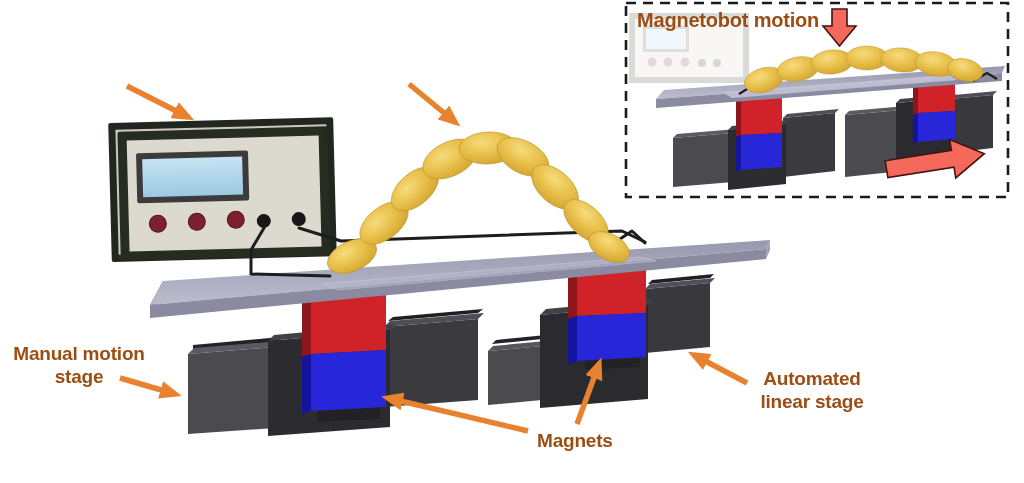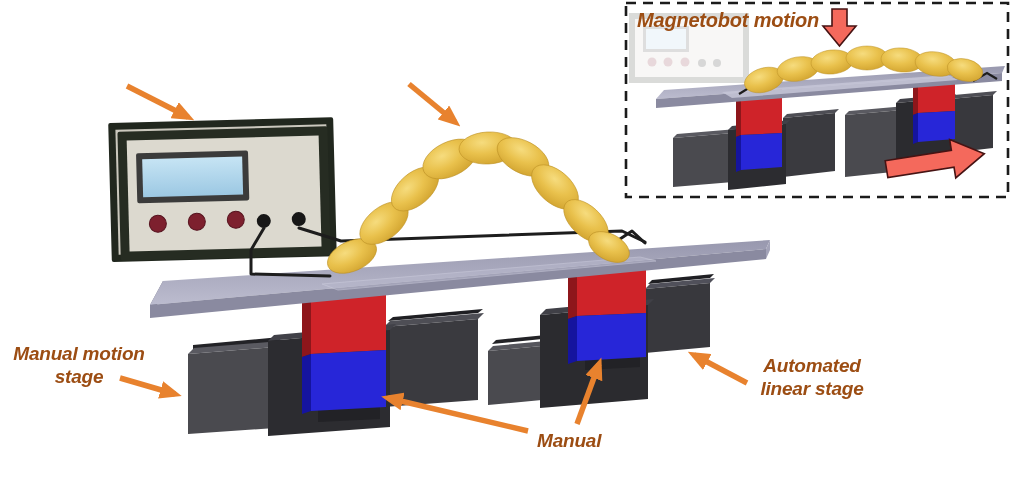--- a/index.html
+++ b/index.html
@@ -1,20 +1,20 @@
 <!DOCTYPE html>
 <html><head>
 <meta charset="utf-8">
 <style>
   html,body{margin:0;padding:0;background:#ffffff;}
   #figure{position:relative;width:1024px;height:483px;background:#ffffff;overflow:hidden;
           font-family:"Liberation Sans",sans-serif;}
   #scene{position:absolute;left:0;top:0;}
   .callout{position:absolute;font-weight:bold;font-size:19px;line-height:23px;
-           color:#9C4D13;text-align:center;letter-spacing:-0.2px;font-style:italic;}
+           color:#9C4D13;text-align:center;letter-spacing:-0.2px;}
   .nowrap{white-space:nowrap;text-align:left;}
 </style>
 </head>
 <body>
 
 <div id="figure">
 
 <svg id="scene" width="1024" height="483" viewBox="0 0 1024 483">
   <defs>
     <radialGradient id="gold" cx="40%" cy="32%" r="80%">
@@ -181,19 +181,19 @@
     <line x1="747" y1="383" x2="694" y2="355" marker-end="url(#ah)"></line>
     <line x1="528" y1="431" x2="388" y2="398" marker-end="url(#ah)"></line>
     <line x1="577" y1="424" x2="599" y2="364" marker-end="url(#ah)"></line>
   </g>
 </svg>
 
 
 
 <div class="callout" style="left:10px;top:342px;width:138px;">Manual motion stage</div>
 
-<div class="callout" style="left:738px;top:354px;width:148px;">Automated linear stage</div>
+<div class="callout" style="left:738px;top:367px;width:148px;">Automated linear stage</div>
 
-<div class="callout nowrap" style="left:537px;top:429px;">Manual</div>
+<div class="callout nowrap" style="left:537px;top:429px;">Magnets</div>
 
 <div class="callout nowrap" style="left:637px;top:9px;font-size:20px;">Magnetobot motion</div>
 
 </div>
 
 </body></html>

